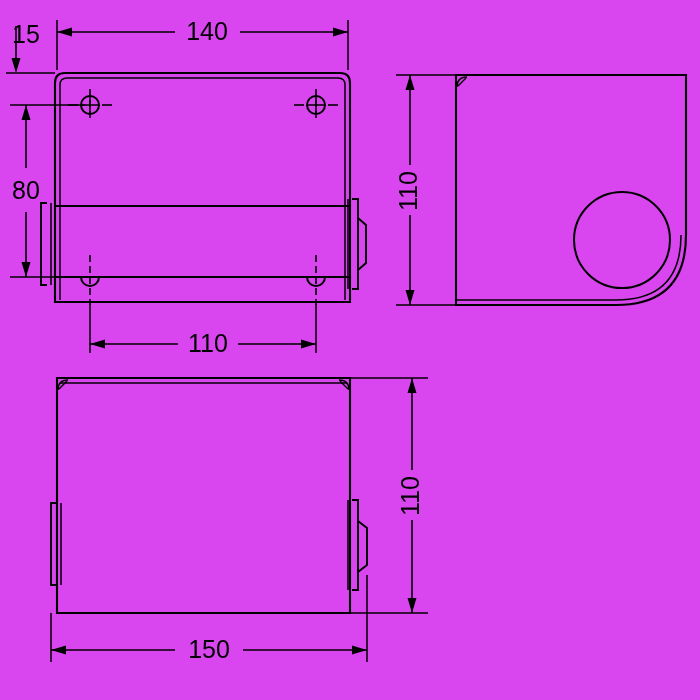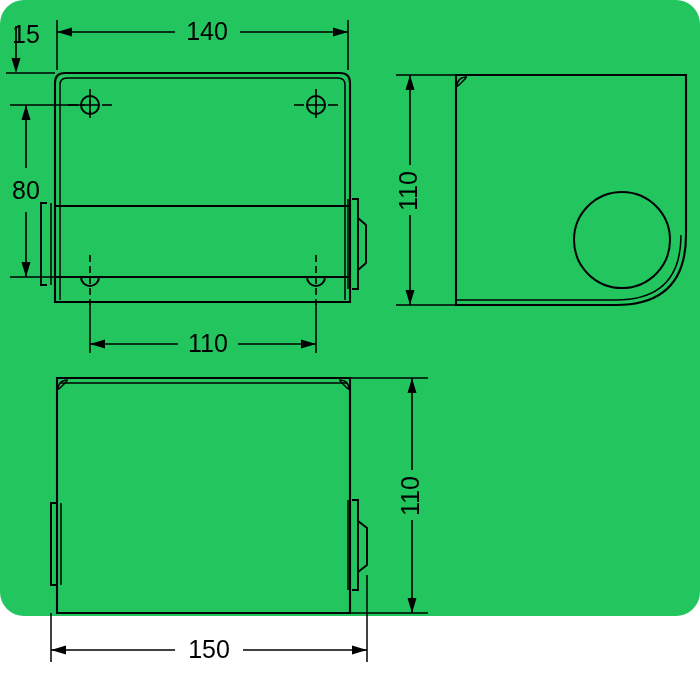--- a/index.html
+++ b/index.html
@@ -9,23 +9,22 @@
   }
   body {
     width: 700px;
     height: 700px;
     font-family: "Liberation Sans", sans-serif;
     overflow: hidden;
   }
   #drawing-root {
     position: relative;
     width: 700px;
-    height: 616px;
-    background: #22c55e;
-    border-radius: 24px;
+    height: 700px;
+    background: #d946ef;
   }
   svg#tech-drawing {
     display: block;
     width: 700px;
     height: 700px;
   }
   .part-outline {
     fill: none;
     stroke: #000000;
     stroke-width: 2.1;

